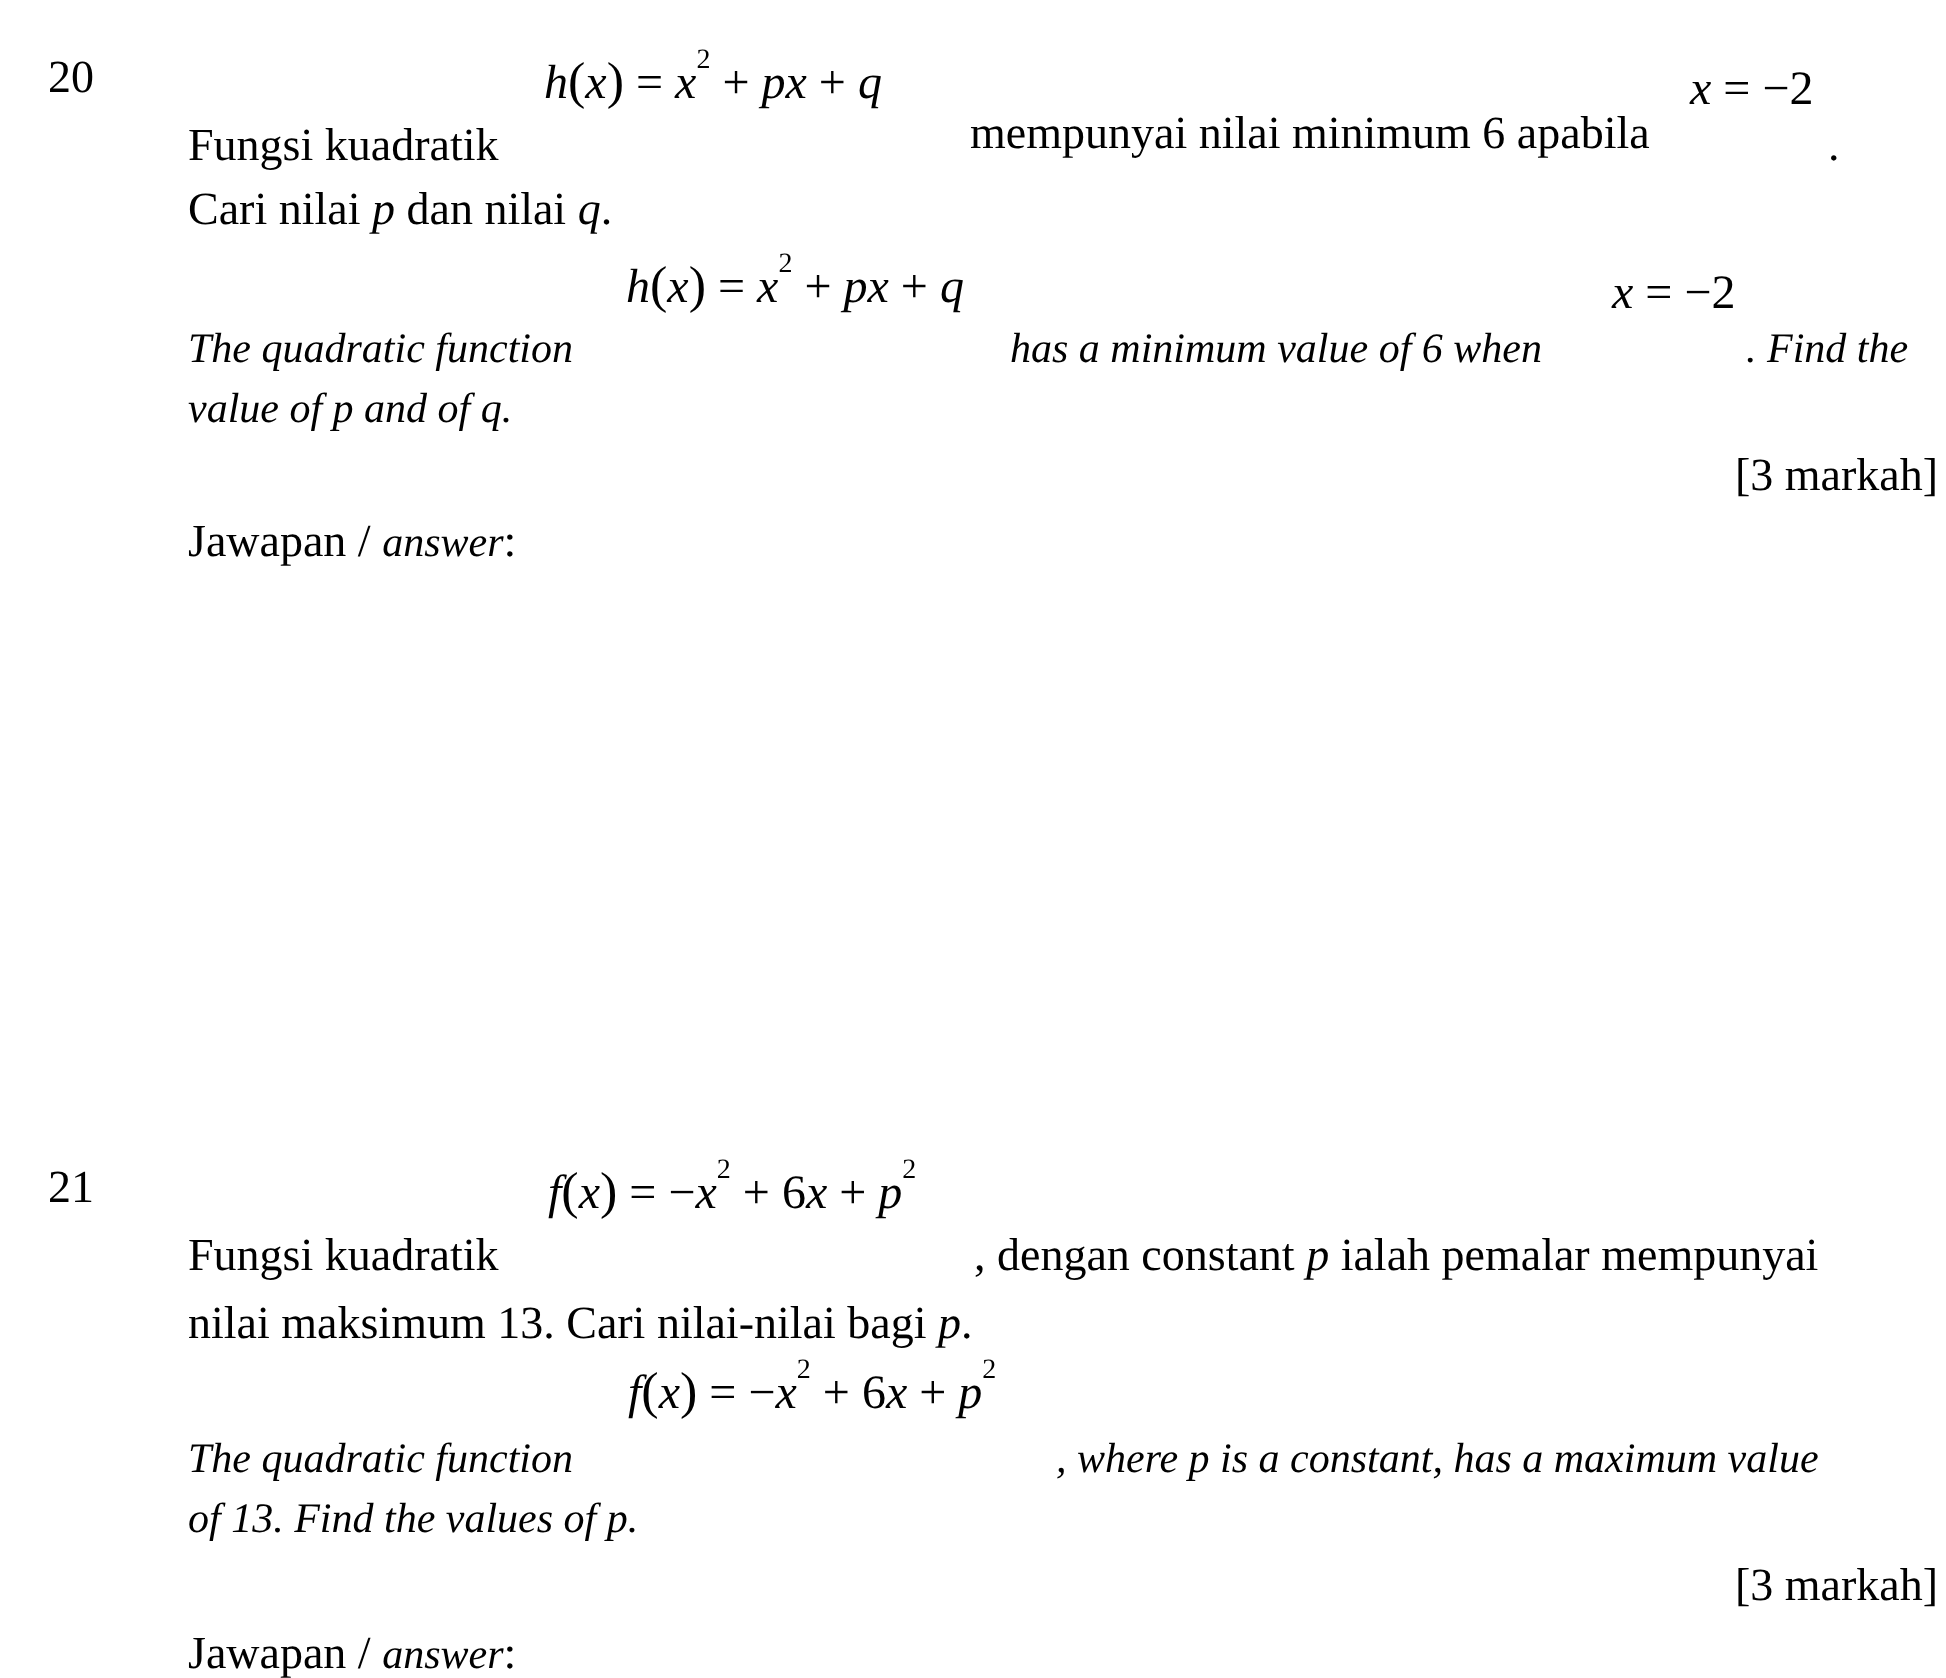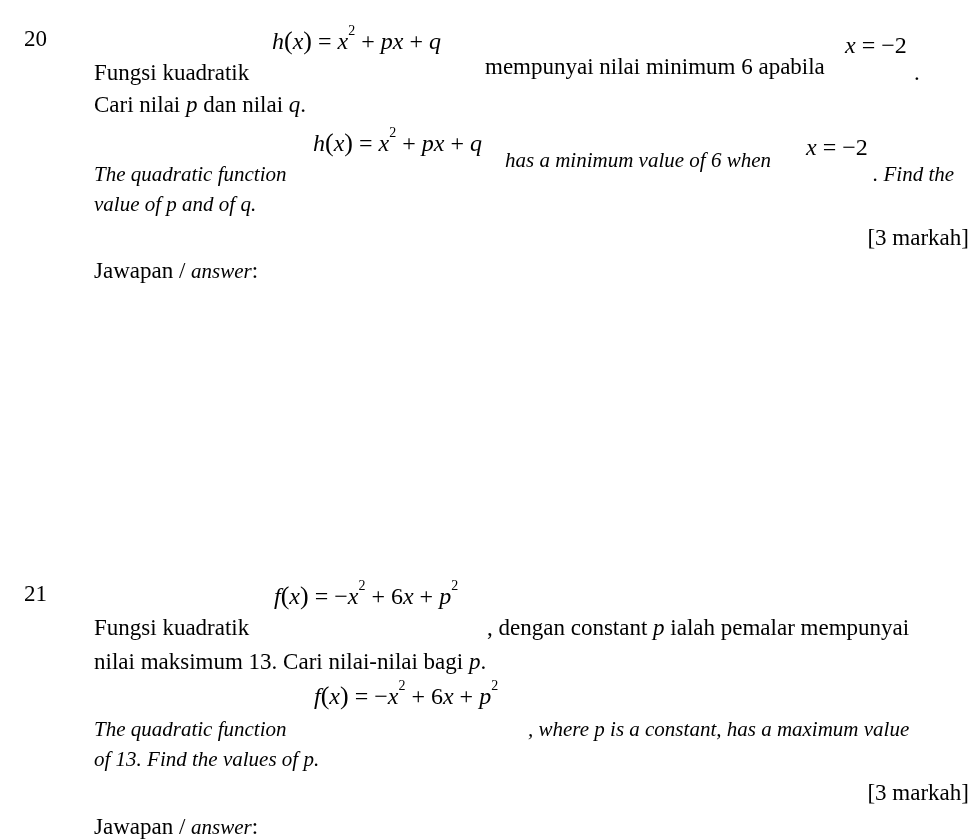--- a/index.html
+++ b/index.html
@@ -72,21 +72,21 @@
 
   <span class="abs eq" style="left:313px; top:130px;">
     <i>h</i><span class="paren">(</span><i>x</i><span class="paren">)</span> = <i>x</i><sup>2</sup> + <i>px</i> + <i>q</i>
   </span>
 
   <span class="abs eq" style="left:806px; top:135px;">
     <i>x</i> = −2
   </span>
 
   <span class="abs itext" style="left:94px; top:164px;">The quadratic function</span>
-  <span class="abs itext" style="left:505px; top:150px;">has a minimum value of 6 when</span>
+  <span class="abs itext" style="left:505px; top:164px;">has a minimum value of 6 when</span>
   <span class="abs itext" style="left:873px; top:164px;">. Find the</span>
 
   <span class="abs itext" style="left:94px; top:194px;">value of p and of q.</span>
 
   <span class="abs marks" style="right:4px; top:225px;">[3 markah]</span>
 
   <span class="abs ans-label" style="left:94px; top:258px;">
     <span>Jawapan / </span><span class="it">answer</span><span>:</span>
   </span>
 

